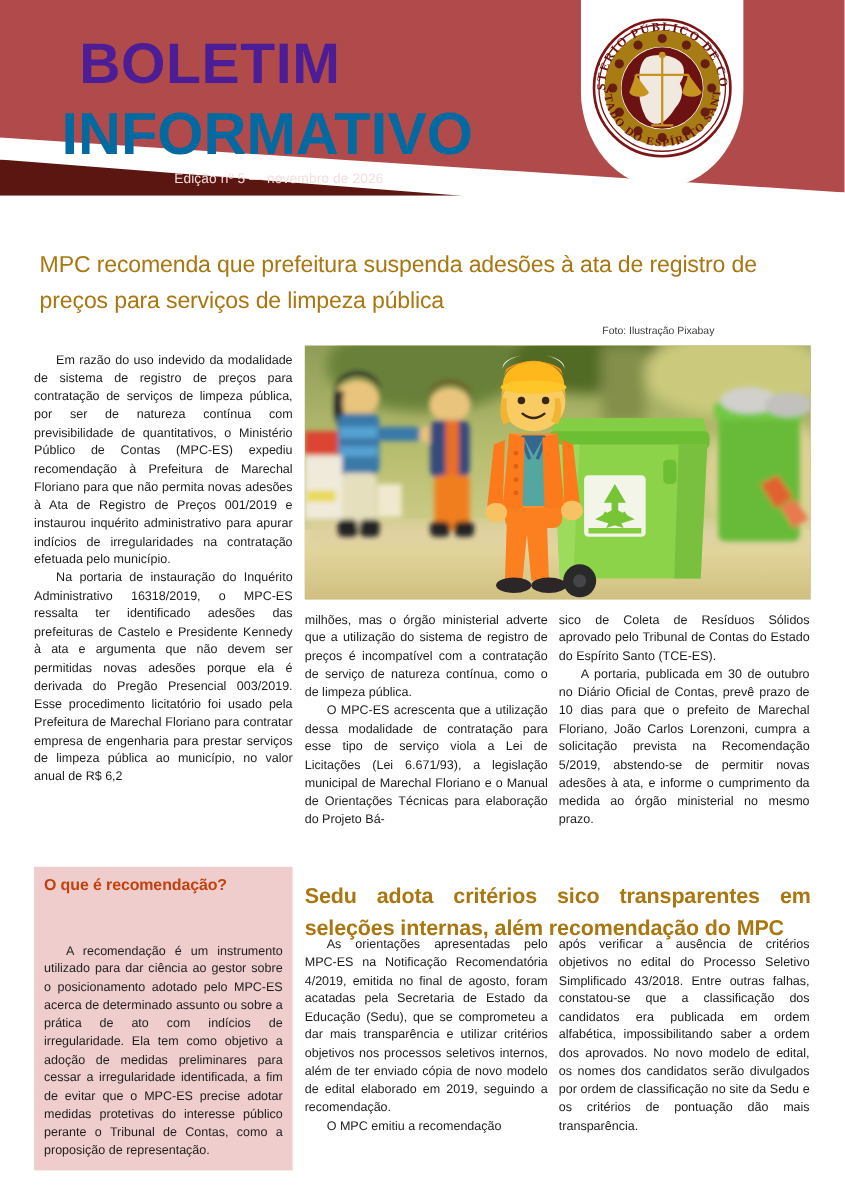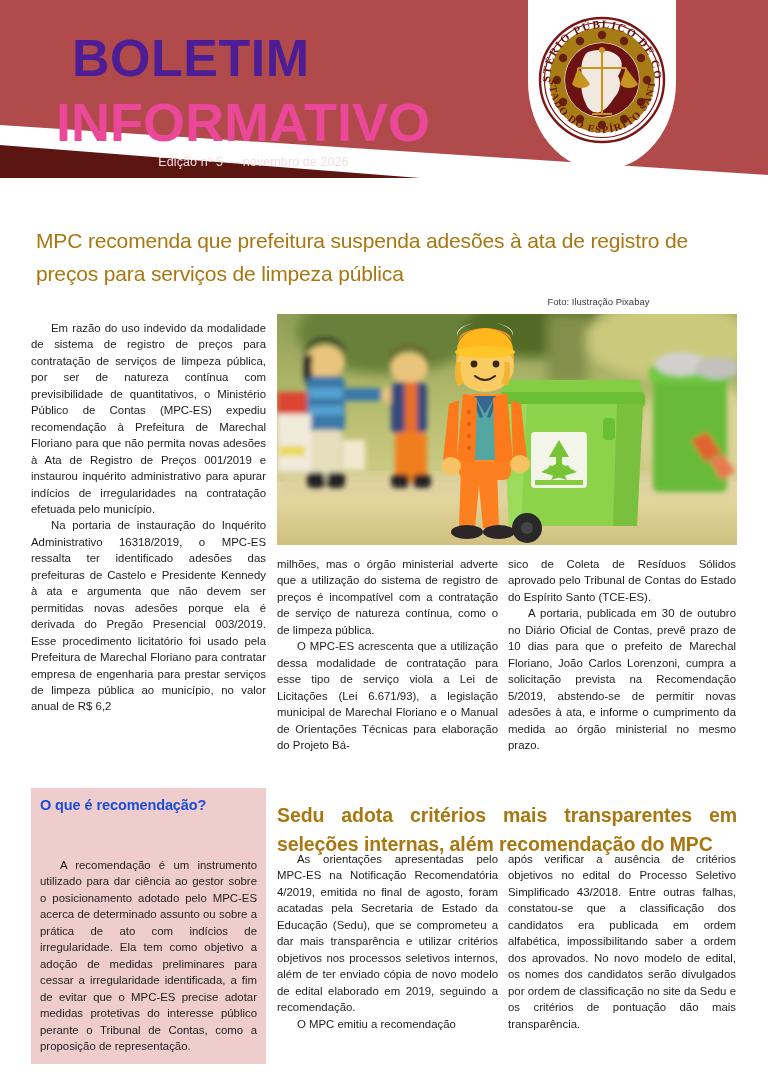--- a/index.html
+++ b/index.html
@@ -54,21 +54,21 @@
     font-weight: bold;
     letter-spacing: 0.5px;
     color: #4c1d95;
     line-height: 0.95;
     margin: 16px;
   }
   #informativo {
     font-size: 54px;
     font-weight: bold;
     letter-spacing: 0px;
-    color: #ec4899;
+    color: #0369a1;
     line-height: 0.95;
     margin: -2px 0 0 0;
   }
   #edition {
     margin-top: 6px;
     font-size: 12.5px;
     color: #f3dede;
     text-align: center;
     width: 395px;
     letter-spacing: 0.1px;
@@ -133,21 +133,21 @@
   #sidebar-box {
     position: absolute;
     left: 31px; top: 788px;
     width: 235px;
     background: #efcdcd;
     padding: 9px 9px 10px 9px;
   }
   #sidebar-title {
     font-size: 14.5px;
     font-weight: bold;
-    color: #1d4ed8;
+    color: #c2410c;
     margin: 0 0 3px 0;
     letter-spacing: -0.1px;
   }
   #sidebar-body {
     font-size: 11.4px;
     line-height: 16.45px;
     color: #1d1d1d;
     text-align: justify;
     margin-top: 44px;
   }
@@ -407,21 +407,21 @@
 </div>
 
 <aside id="sidebar-box">
   <div id="sidebar-title">O que é recomendação?</div>
   <div id="sidebar-body">
     <p>A recomendação é um instrumento utilizado para dar ciência ao gestor sobre o posicionamento adotado pelo MPC-ES acerca de determinado assunto ou sobre a prática de ato com indícios de irregularidade. Ela tem como objetivo a adoção de medidas preliminares para cessar a irregularidade identificada, a fim de evitar que o MPC-ES precise adotar medidas protetivas do interesse público perante o Tribunal de Contas, como a proposição de representação.</p>
   </div>
 </aside>
 
 <h2 id="headline-2">
-  <span class="l1">Sedu adota critérios mais transparentes em</span>
+  <span class="l1">Sedu adota critérios sico transparentes em</span>
   <span class="l2">seleções internas, além recomendação do MPC</span>
 </h2>
 
 <div class="col" id="a2-c1">
   <p>As orientações apresentadas pelo MPC-ES na Notificação Recomendatória 4/2019, emitida no final de agosto, foram acatadas pela Secretaria de Estado da Educação (Sedu), que se comprometeu a dar mais transparência e utilizar critérios objetivos nos processos seletivos internos, além de ter enviado cópia de novo modelo de edital elaborado em 2019, seguindo a recomendação.</p>
   <p>O MPC emitiu a recomendação</p>
 </div>
 
 <div class="col" id="a2-c2">
   <p style="text-indent:0">após verificar a ausência de critérios objetivos no edital do Processo Seletivo Simplificado 43/2018. Entre outras falhas, constatou-se que a classificação dos candidatos era publicada em ordem alfabética, impossibilitando saber a ordem dos aprovados.  No novo modelo de edital, os nomes dos candidatos serão divulgados por ordem de classificação no site da Sedu e os critérios de pontuação dão mais transparência.</p>

